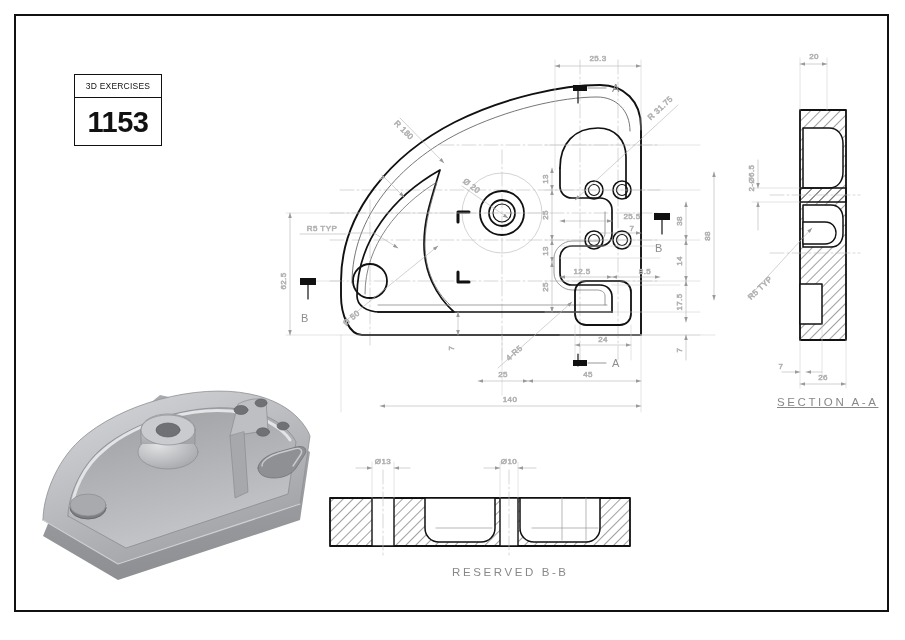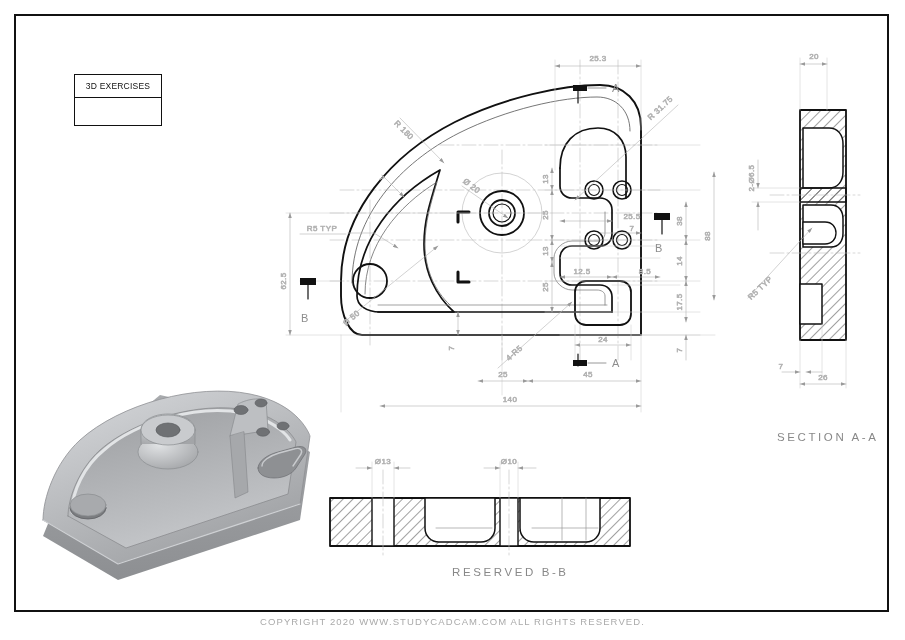--- a/index.html
+++ b/index.html
@@ -3,50 +3,53 @@
 <meta charset="utf-8">
 <style>
   html,body{margin:0;padding:0;background:#ffffff;}
   body{width:905px;height:640px;overflow:hidden;
        font-family:"Liberation Sans", sans-serif;color:#555;}
   #sheet{position:relative;width:905px;height:640px;background:#fff;}
   #frame{position:absolute;left:14px;top:14px;width:875px;height:598px;
          border:2px solid #111;box-sizing:border-box;}
   .svgroot{position:absolute;left:0;top:0;width:905px;height:640px;}
   
-  #titleblock{position:absolute;left:74px;top:74px;width:88px;height:52px;
+  #titleblock{position:absolute;left:74px;top:74px;width:88px;height:72px;
               border:1.6px solid #111;background:#fff;box-sizing:border-box;}
   #tb-top{height:22px;border-bottom:1.6px solid #111;display:flex;
           align-items:center;justify-content:center;}
   #tb-top span{font-size:8.5px;color:#111;letter-spacing:.2px;}
   #tb-num{height:48px;display:flex;align-items:center;justify-content:center;}
   #tb-num span{font-size:29px;font-weight:bold;color:#111;letter-spacing:-.5px;}
   
   .caption{position:absolute;font-size:11.5px;color:#888;letter-spacing:2.6px;
            white-space:nowrap;}
-  #cap-aa{left:777px;top:431px;}
+  #cap-aa{left:777px;top:396px;text-decoration:underline;}
   #cap-bb{left:452px;top:566px;}
   #copyright{position:absolute;left:0;right:0;top:616px;text-align:center;
              font-size:9.5px;color:#aaa;letter-spacing:1.1px;white-space:nowrap;}
   .dimtxt{fill:#9a9a9a;font-family:"Liberation Sans",sans-serif;font-size:8px;
           letter-spacing:.4px;}
   .dimtxt.sm{font-size:7.2px;}
   .marker{fill:#111;}
   .mklbl{fill:#8d8d8d;font-family:"Liberation Sans",sans-serif;font-size:11px;}
 </style>
 </head>
 <body>
 
 <div id="sheet">
 
   <div id="frame"></div>
 
   <div id="titleblock">
     <div id="tb-top">
       <span>3D EXERCISES</span>
+    </div>
+    <div id="tb-num">
+      <span>1153</span>
     </div>
   </div>
 
   <svg class="svgroot" viewBox="0 0 905 640">
     <defs>
       <marker id="ar" markerWidth="9" markerHeight="6" refX="8.5" refY="3" orient="auto">
         <path d="M0,0 L9,3 L0,6 z" fill="#9a9a9a"></path>
       </marker>
       <marker id="arS" markerWidth="9" markerHeight="6" refX="0.5" refY="3" orient="auto">
         <path d="M9,0 L0,3 L9,6 z" fill="#9a9a9a"></path>
@@ -429,15 +432,14 @@
 
         <path d="M43,520 L118,564 L300,504" fill="none" stroke="#cfd1d4" stroke-width="1.2"></path>
       </g>
 
     </g>
   </svg>
 
   <div class="caption" id="cap-aa">SECTION A-A</div>
   <div class="caption" id="cap-bb">RESERVED B-B</div>
 
-  <div id="copyright">COPYRIGHT  2020 WWW.STUDYCADCAM.COM ALL RIGHTS RESERVED.</div>
 
 </div>
 
 </body></html>

